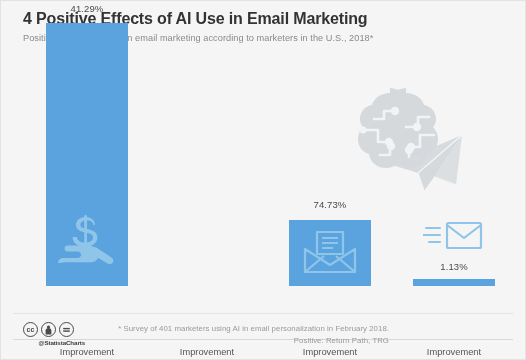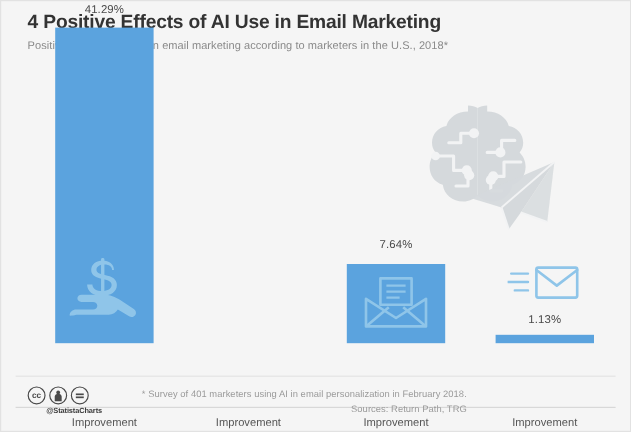--- a/index.html
+++ b/index.html
@@ -163,21 +163,21 @@
           <g fill="#8fc5e9">
             <path d="M7 50c0-3 2.5-5 5.5-5h14c2 0 3.6-1.4 3.6-3.2 0-1.8-1.6-3.2-3.6-3.2h-9.6c-2 0-3.4-1.3-3.4-3 0-1.7 1.4-3 3.4-3h18c6 0 10 1.6 14.6 4.6l11 7.2c1.8 1.2 2.4 3.4 1.3 5.1-1.1 1.7-3.4 2.2-5.2 1.1l-9.4-5.6c-1.5 2.6-4.3 4.3-7.6 4.3H12.5C9.5 50.3 7 50 7 50z"></path>
             <path d="M2 47.5h8.5c1.2 0 2 .9 2 2v9c0 1.1-.8 2-2 2H2c-1.1 0-2-.9-2-2v-9c0-1.1.9-2 2-2z" opacity="0"></path>
           </g>
         </svg>
       </div>
     </div>
 
 
     <div class="bar-group" style="left:288px;height:283px;">
-      <div class="value-label" style="top:196px;">7.64%</div>
+      <div class="value-label" style="top:196px;">74.73%</div>
       <div class="bar" style="height:66px;"></div>
       <div class="bar-icon" style="bottom:10px;height:48px;">
         <svg width="56" height="46" viewBox="0 0 56 46">
           <g fill="none" stroke="#8fc5e9" stroke-width="2.2" stroke-linejoin="round">
 
             <path d="M15 3h26v22H15z"></path>
             <path d="M20 9h16M20 14h16M20 19h11" stroke-width="1.8"></path>
 
             <path d="M3 20 L28 36 L53 20 V43 H3 Z"></path>
             <path d="M3 43 L22 27 M53 43 L34 27"></path>
@@ -240,18 +240,18 @@
             <rect x="2.2" y="3.9" width="6.6" height="1.4" fill="#4a4a4a"></rect>
             <rect x="2.2" y="6.4" width="6.6" height="1.4" fill="#4a4a4a"></rect>
           </svg>
         </div>
       </div>
       <div id="cc-handle">@StatistaCharts</div>
     </div>
 
     <div id="notes">
       <div class="note-line">* Survey of 401 marketers using AI in email personalization in February 2018.</div>
-      <div class="note-line">Sources: Return Path, TRG</div>
+      <div class="note-line">Positive: Return Path, TRG</div>
     </div>
 
   </div>
 
 </div>
 
 </body></html>

